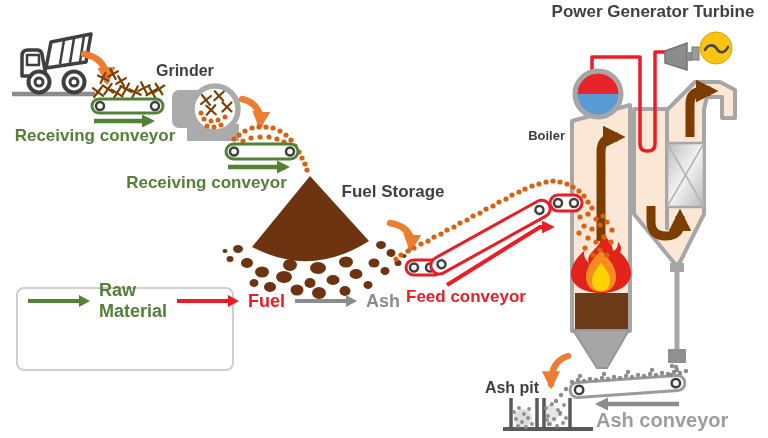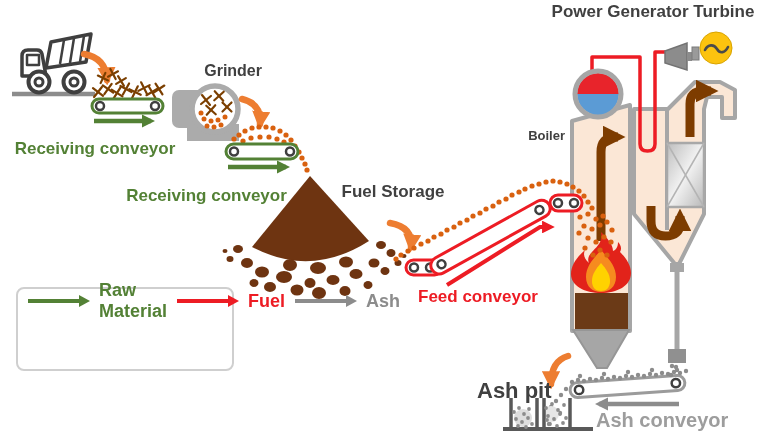--- a/index.html
+++ b/index.html
@@ -1,20 +1,20 @@
 <!DOCTYPE html>
 <html style="--raw_material: #538135; --fuel: #ed1c24; --ash: #8c8c8c; --ash_text: #9d9d9d; --transfer: #ed7d31; --flow: #7d3c00; --label_dark: #404040; --boiler_fill: #fbe7d6; --outline: #a6a6a6; --pile: #6e3411; --fuel_dot: #d9610f; --flame_red: #e2231a; --flame_orange: #f68b1f; --flame_yellow: #ffd200; --fuel_bed: #6b3a17; --drum_red: #e8242b; --drum_blue: #5b9bd5; --generator_yellow: #fcc30f; --truck_line: #3f3f3f; --xmark_brown: #7b3f00;"><head>
 <meta charset="utf-8">
 <style>
   html,body{margin:0;padding:0;background:#fff;}
   .stage{position:relative;width:768px;height:438px;background:#fff;overflow:hidden;
          font-family:"Liberation Sans",sans-serif;}
   .lbl{position:absolute;font-weight:bold;white-space:nowrap;line-height:1.1;text-align:center;}
   .c-dark{color:var(--label_dark,#404040);}
-  .c-green{color:var(--raw_material,#538135);margin-top:13px;}
+  .c-green{color:var(--raw_material,#538135);}
   .c-red{color:var(--fuel,#ed1c24);}
   .c-gray{color:var(--ash_text,#9d9d9d);}
   svg{position:absolute;left:0;top:0;}
   .legend{position:absolute;left:8px;top:287px;width:214px;height:76px;
           border:2px solid #cfcfcf;border-radius:8px;background:#fff;
           display:flex;flex-direction:row;justify-content:space-evenly;padding:2px 0;margin-left:8px;}
   .legend-row{display:flex;align-items:center;gap:9px;padding-left:10px;height:20px;}
   .arr{display:inline-flex;align-items:center;width:62px;flex:none;}
   .arr .shaft{flex:1;height:4px;background:var(--c,#888);}
   .arr .head{width:0;height:0;border-left:11px solid var(--c,#888);
@@ -405,27 +405,27 @@
         <circle cx="560" cy="414" r="1.9" style="fill: var(--ash,#8c8c8c);"></circle>
         <circle cx="566" cy="418" r="1.9" style="fill: var(--ash,#8c8c8c);"></circle>
         <circle cx="550" cy="424" r="1.9" style="fill: var(--ash,#8c8c8c);"></circle>
         <circle cx="557" cy="426" r="1.9" style="fill: var(--ash,#8c8c8c);"></circle>
         <circle cx="563" cy="423" r="1.9" style="fill: var(--ash,#8c8c8c);"></circle>
         <circle cx="547" cy="420" r="1.9" style="fill: var(--ash,#8c8c8c);"></circle>
       </g>
 </svg>
 
 <div class="lbl c-dark" style="left:538px;top:3px;width:230px;text-align:center;font-size:17px;">Power Generator Turbine</div>
-<div class="lbl c-dark" style="left:180px;top:62px;width:82px;text-align:right;font-size:16px;">Grinder</div>
+<div class="lbl c-dark" style="left:156px;top:62px;width:82px;text-align:left;font-size:16px;">Grinder</div>
 <div class="lbl c-green" style="left:5px;top:127px;width:180px;text-align:center;font-size:17px;">Receiving conveyor</div>
 <div class="lbl c-green" style="left:114px;top:174px;width:185px;text-align:center;font-size:17px;">Receiving conveyor</div>
 <div class="lbl c-dark" style="left:334px;top:183px;width:118px;font-size:17px;">Fuel Storage</div>
 <div class="lbl c-dark" style="left:495px;top:129px;width:70px;text-align:right;font-size:13px;">Boiler</div>
-<div class="lbl c-red" style="left:406px;top:288px;width:132px;text-align:right;font-size:17px;">Feed conveyor</div>
-<div class="lbl c-dark" style="left:477px;top:379px;width:70px;font-size:22px;">Ash pit</div>
+<div class="lbl c-red" style="left:406px;top:288px;width:132px;text-align:left;font-size:17px;">Feed conveyor</div>
+<div class="lbl c-dark" style="left:477px;top:379px;width:70px;font-size:16px;">Ash pit</div>
 <div class="lbl c-gray" style="left:596px;top:409px;width:130px;font-size:20px;">Ash conveyor</div>
 
 <div class="legend">
   <div class="legend-row">
     <span class="arr" style="--c: #538135;">
           <i class="shaft"></i>
           <i class="head"></i>
         </span>
     <span class="legend-label" style="color: rgb(83, 129, 53);">Raw Material</span>
   </div>

